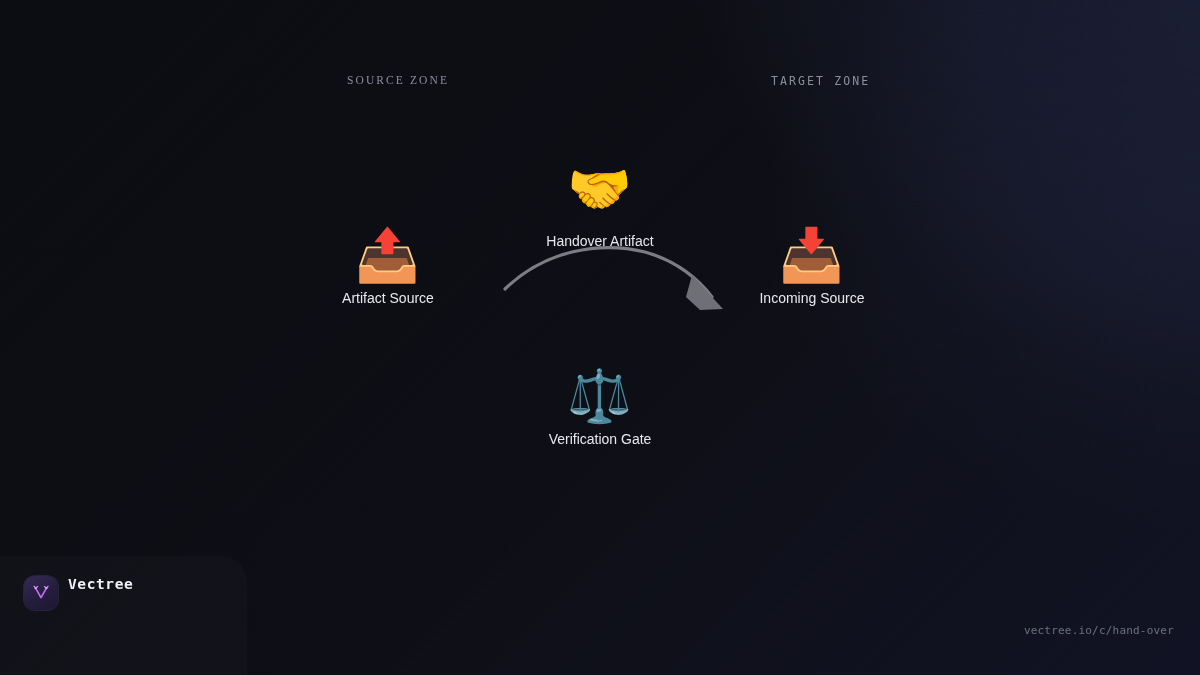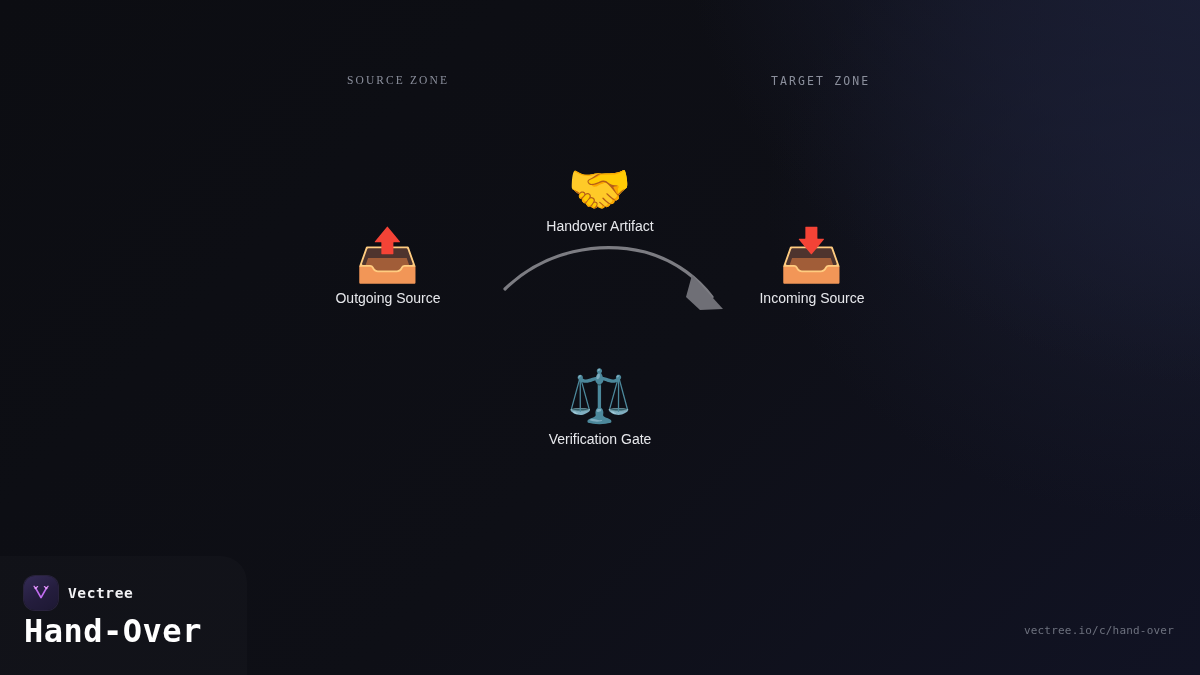--- a/index.html
+++ b/index.html
@@ -71,37 +71,36 @@
     color: #e7e8ec;
     white-space: nowrap;
     text-align: center;
   }
 
   #node-outgoing-source { left: 288px; top: 226px; }
   #node-incoming-target { left: 712px; top: 226px; }
   #node-handover-artifact { left: 500px; top: 160px; }
   #node-verification-gate { left: 500px; top: 367px; }
 
-  #node-handover-artifact .node-label { margin-top: 0; }
+  #node-handover-artifact .node-label { margin-top: 15px; }
 
   
   #connector-layer {
     position: absolute;
     left: 0; top: 0;
     width: 1200px; height: 675px;
     pointer-events: none;
   }
 
   
   .brand-row {
     position: absolute;
     left: 24px;
     top: 576px;
     display: flex;
-    align-items: center;
     gap: 10px;
   }
   .brand-logo {
     width: 34px;
     height: 34px;
     border-radius: 11px;
     background: linear-gradient(150deg, #342b56 0%, #241d3d 55%, #1d1833 100%);
     display: flex;
     align-items: center;
     justify-content: center;
@@ -145,21 +144,21 @@
   <div class="zone-label" id="zone-source">SOURCE ZONE</div>
   <div class="zone-label" id="zone-target">TARGET ZONE</div>
 
   <svg id="connector-layer" viewBox="0 0 1200 675" width="1200" height="675">
     <path d="M 505 289 C 545 250, 600 241, 645 252 C 678 261, 700 281, 712 297" fill="none" stroke="#7c7c82" stroke-width="3.2" stroke-linecap="round"></path>
     <polygon points="692,275 723,309 700,310 686,297" fill="#6f6f76"></polygon>
   </svg>
 
   <div class="node" id="node-outgoing-source">
     <div class="glyph">📤</div>
-    <div class="node-label">Outgoing Source</div>
+    <div class="node-label">Artifact Source</div>
   </div>
 
   <div class="node" id="node-handover-artifact">
     <div class="glyph">🤝</div>
     <div class="node-label">Handover Artifact</div>
   </div>
 
   <div class="node" id="node-incoming-target">
     <div class="glyph">📥</div>
     <div class="node-label">Incoming Source</div>
@@ -176,16 +175,15 @@
         <path d="M4.6 5.2 L10 14.6 L15.4 5.2" fill="none" stroke="#c06cf0" stroke-width="1.7" stroke-linecap="round" stroke-linejoin="round"></path>
         <path d="M4.6 5.2 L3.1 3.3 M4.6 5.2 L6.6 3.6" fill="none" stroke="#d98bf5" stroke-width="1.3" stroke-linecap="round"></path>
         <path d="M15.4 5.2 L17 3.3 M15.4 5.2 L13.4 3.6" fill="none" stroke="#d98bf5" stroke-width="1.3" stroke-linecap="round"></path>
         <circle cx="4.6" cy="5.2" r="1.1" fill="#e59cfb"></circle>
         <circle cx="15.4" cy="5.2" r="1.1" fill="#e59cfb"></circle>
       </svg>
     </div>
     <div class="brand-name">Vectree</div>
   </div>
 
-  <div class="deck-title">Hand-Over</div>
   <div class="deck-url">vectree.io/c/hand-over</div>
 
 </div>
 
 </body></html>

